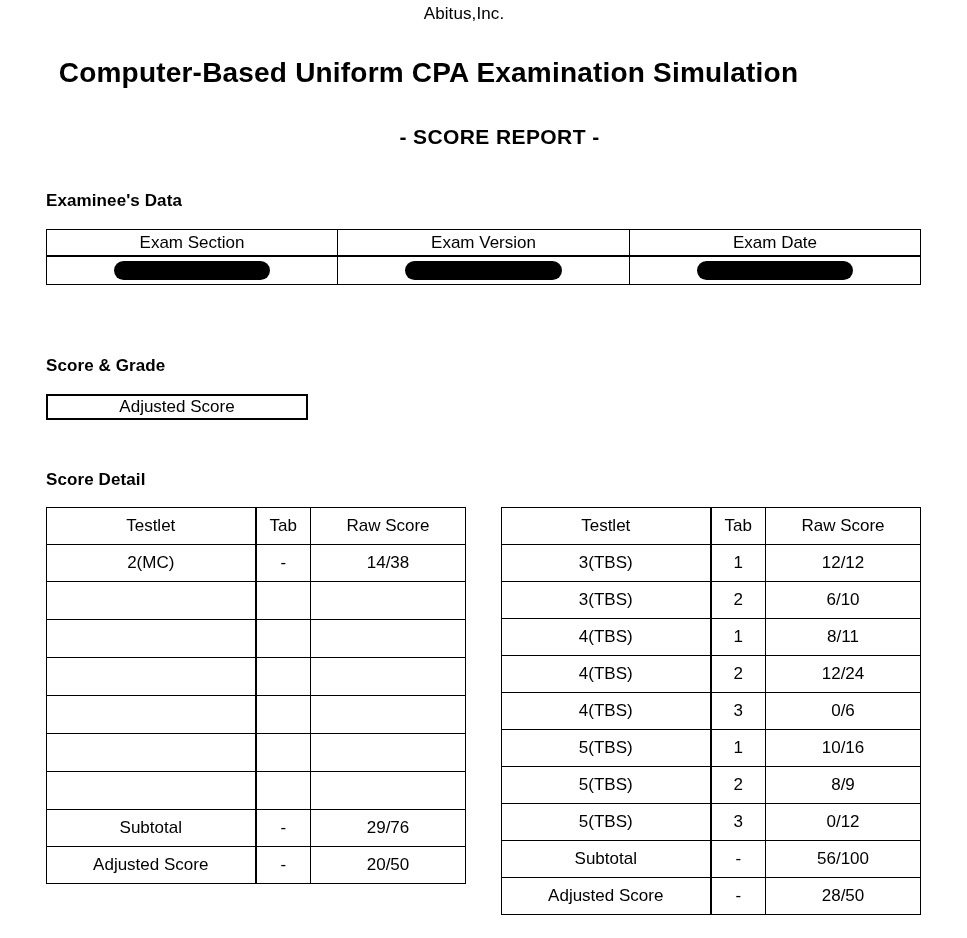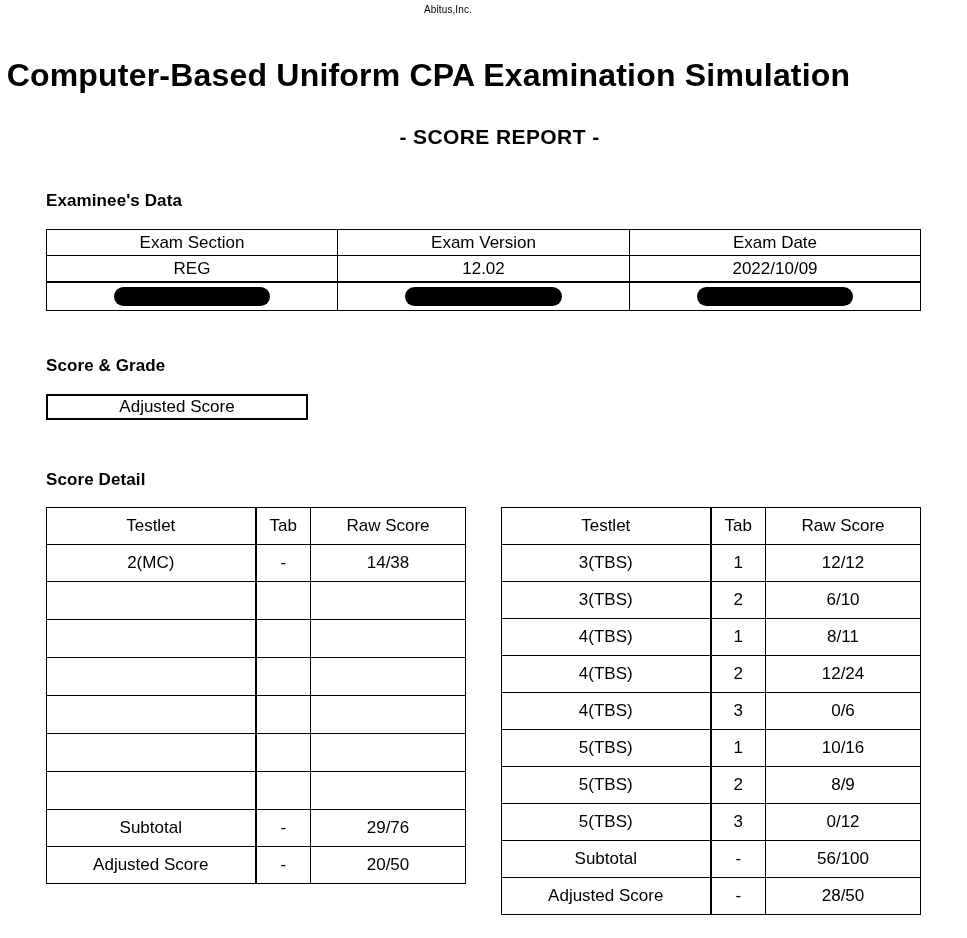--- a/index.html
+++ b/index.html
@@ -13,33 +13,33 @@
     position: relative;
     font-family: "Liberation Sans", sans-serif;
     color: #000000;
     overflow: hidden;
   }
 
   
   .company-line {
     position: absolute;
     top: 4px;
-    left: 0;
+    left: 16px;
     width: 896px;
     text-align: center;
-    font-size: 10px;
+    font-size: 17px;
     letter-spacing: 0.1px;
   }
   .doc-title {
     position: absolute;
     top: 57px;
     left: 0;
     width: 857px;
     text-align: center;
-    font-size: 32px;
+    font-size: 28px;
     font-weight: bold;
     letter-spacing: 0.2px;
   }
   .doc-subtitle {
     position: absolute;
     top: 125px;
     left: 16px;
     width: 967px;
     text-align: center;
     font-size: 21px;
@@ -139,25 +139,20 @@
       <col style="width:291px">
       <col style="width:292px">
       <col style="width:291px">
     </colgroup>
   <tbody>
     <tr>
       <td>Exam Section</td>
       <td>Exam Version</td>
       <td>Exam Date</td>
     </tr>
-    <tr>
-      <td>REG</td>
-      <td>12.02</td>
-      <td>2022/10/09</td>
-    </tr>
     <tr class="redaction-row">
       <td>
           <span class="redact-bar"></span>
         </td>
       <td>
           <span class="redact-bar"></span>
         </td>
       <td>
           <span class="redact-bar"></span>
         </td>

